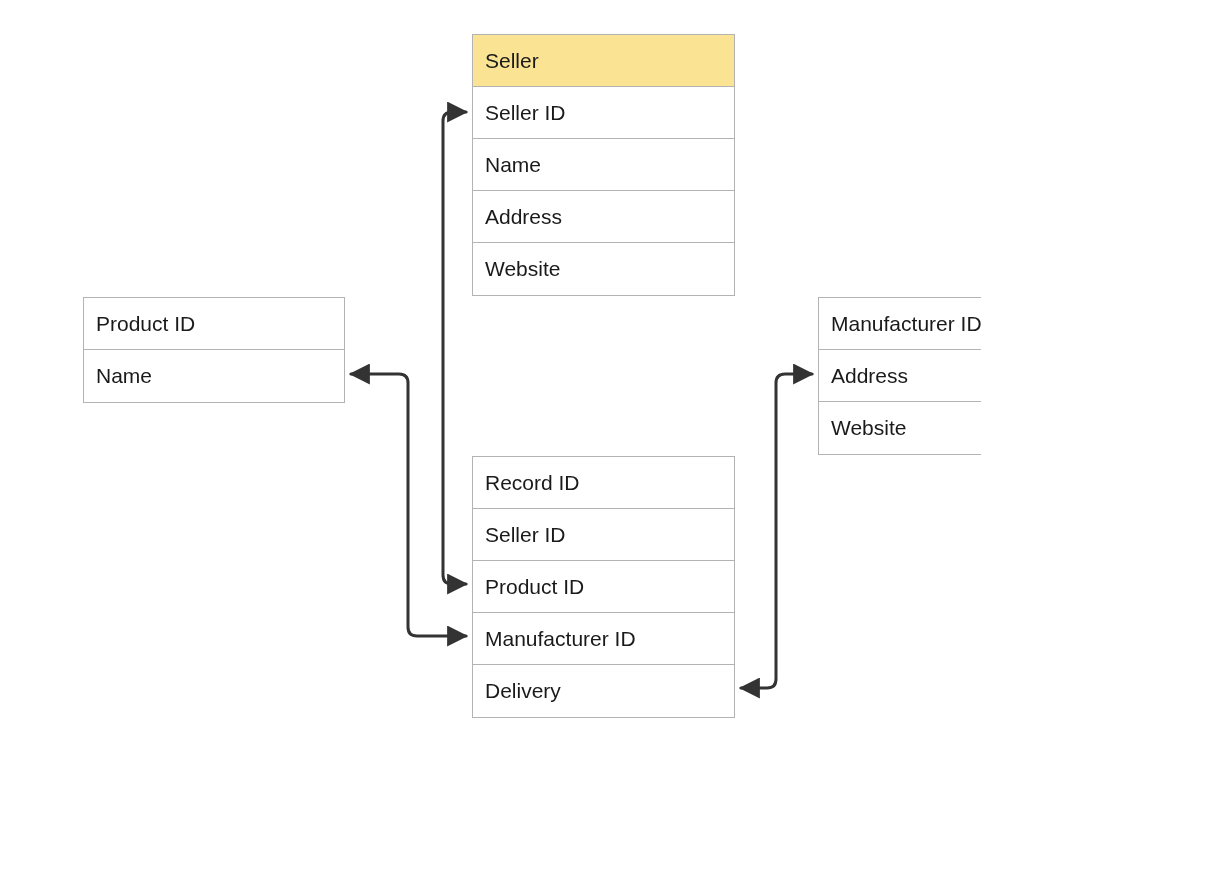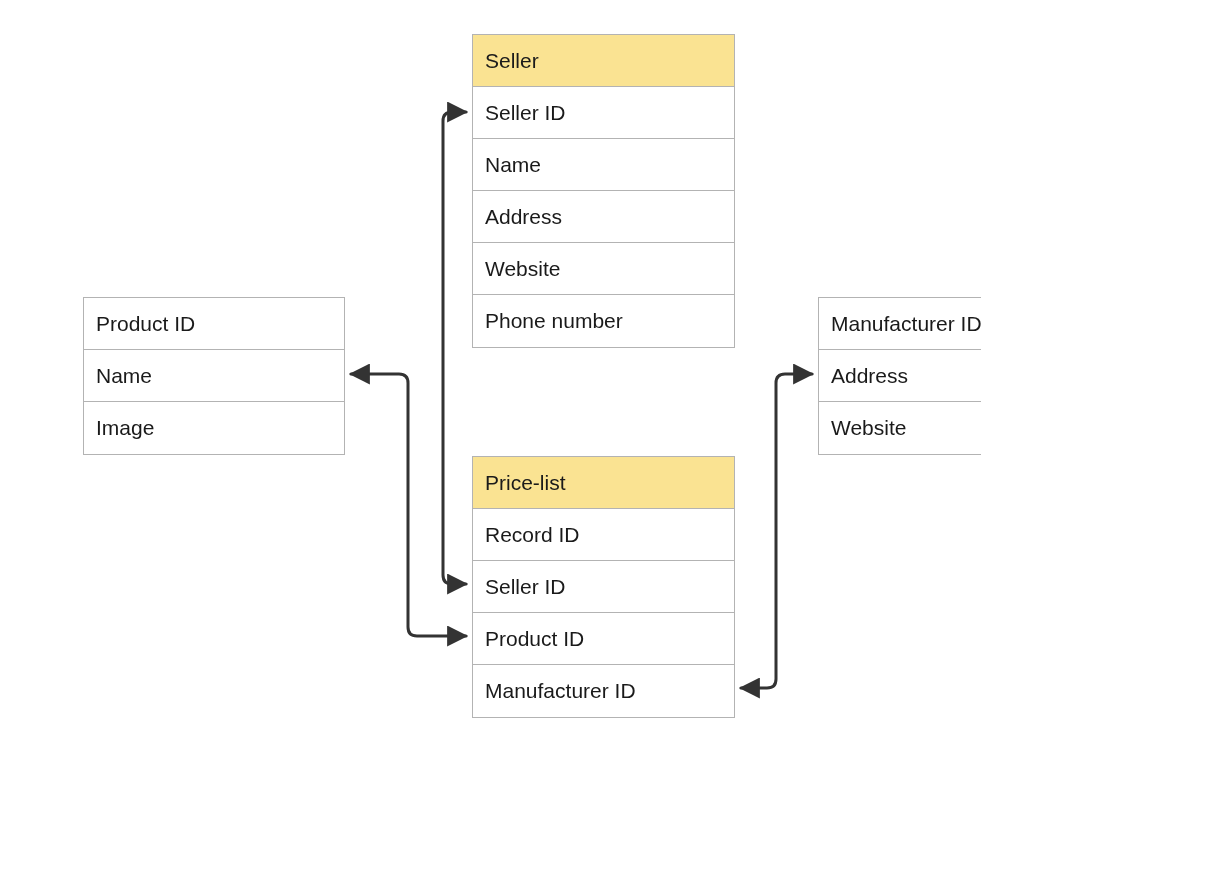--- a/index.html
+++ b/index.html
@@ -82,36 +82,34 @@
 
     <path d="M 741 688 L 767 688 Q 776 688 776 679 L 776 383 Q 776 374 785 374 L 812 374" fill="none" stroke="#333333" stroke-width="3" stroke-linecap="round" stroke-linejoin="round" marker-start="url(#arrow-start)" marker-end="url(#arrow-end)"></path>
   </svg>
 
   <div class="entity" style="left:472px; top:34px; width:263px;">
     <div class="entity-header">Seller</div>
     <div class="entity-row">Seller ID</div>
     <div class="entity-row">Name</div>
     <div class="entity-row">Address</div>
     <div class="entity-row">Website</div>
-    <div class="entity-row">Phone number</div>
   </div>
 
   <div class="entity" style="left:83px; top:297px; width:262px;">
     <div class="entity-row">Product ID</div>
     <div class="entity-row">Name</div>
-    <div class="entity-row">Image</div>
   </div>
 
   <div class="entity" style="left:818px; top:297px; width:262px;">
     <div class="entity-row">Manufacturer ID</div>
     <div class="entity-row">Address</div>
     <div class="entity-row">Website</div>
   </div>
 
   <div class="entity" style="left:472px; top:456px; width:263px;">
-    <div class="entity-header">Price-list</div>
     <div class="entity-row">Record ID</div>
     <div class="entity-row">Seller ID</div>
     <div class="entity-row">Product ID</div>
     <div class="entity-row">Manufacturer ID</div>
+    <div class="entity-row">Delivery</div>
   </div>
 
 </div>
 
 </body></html>

